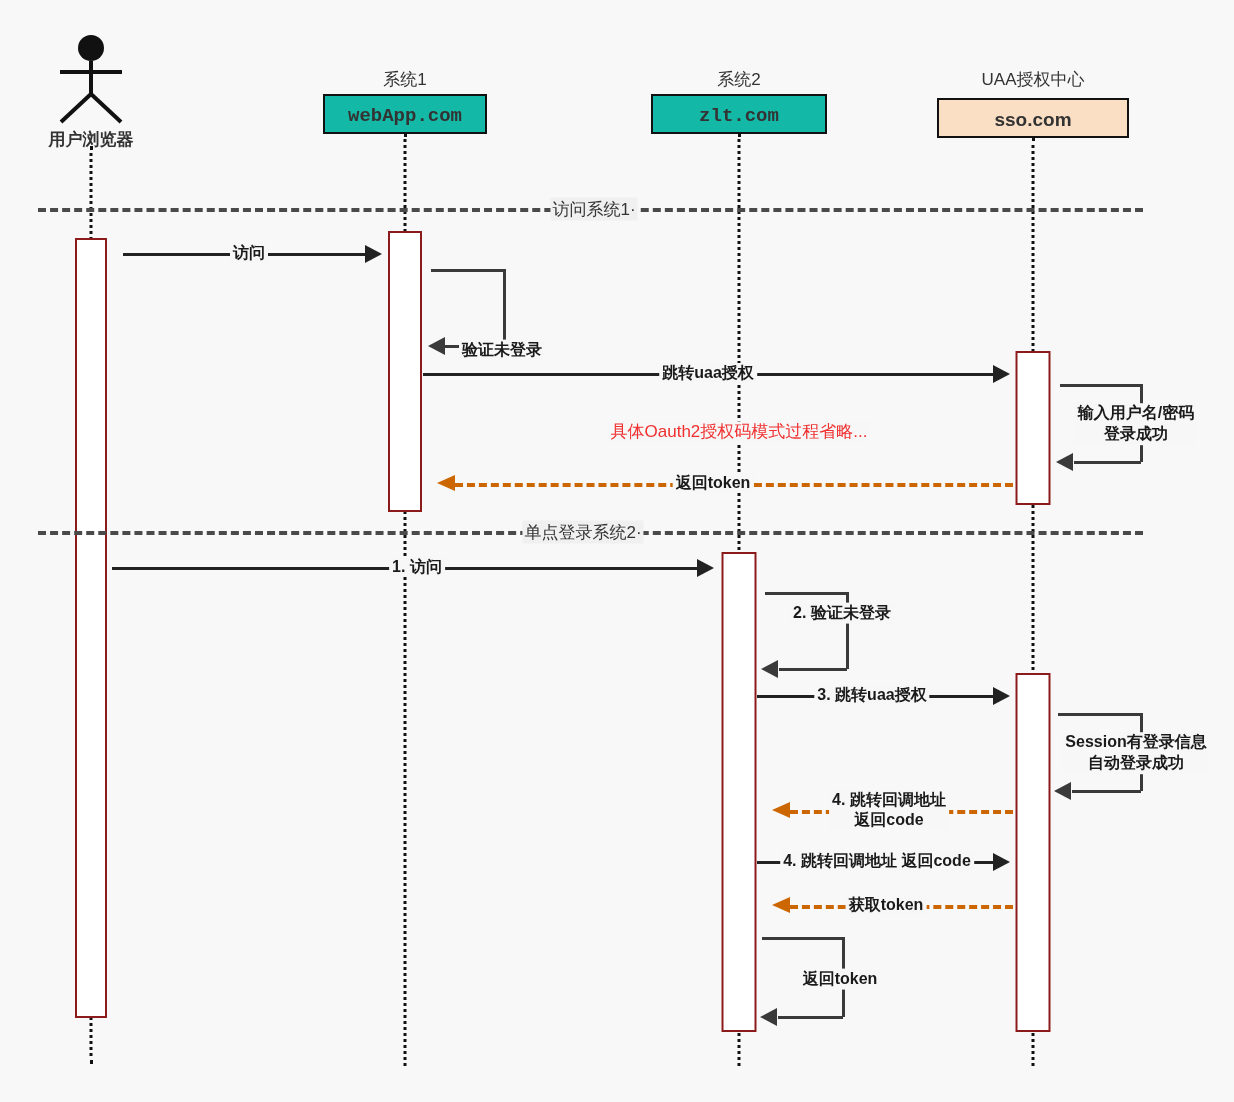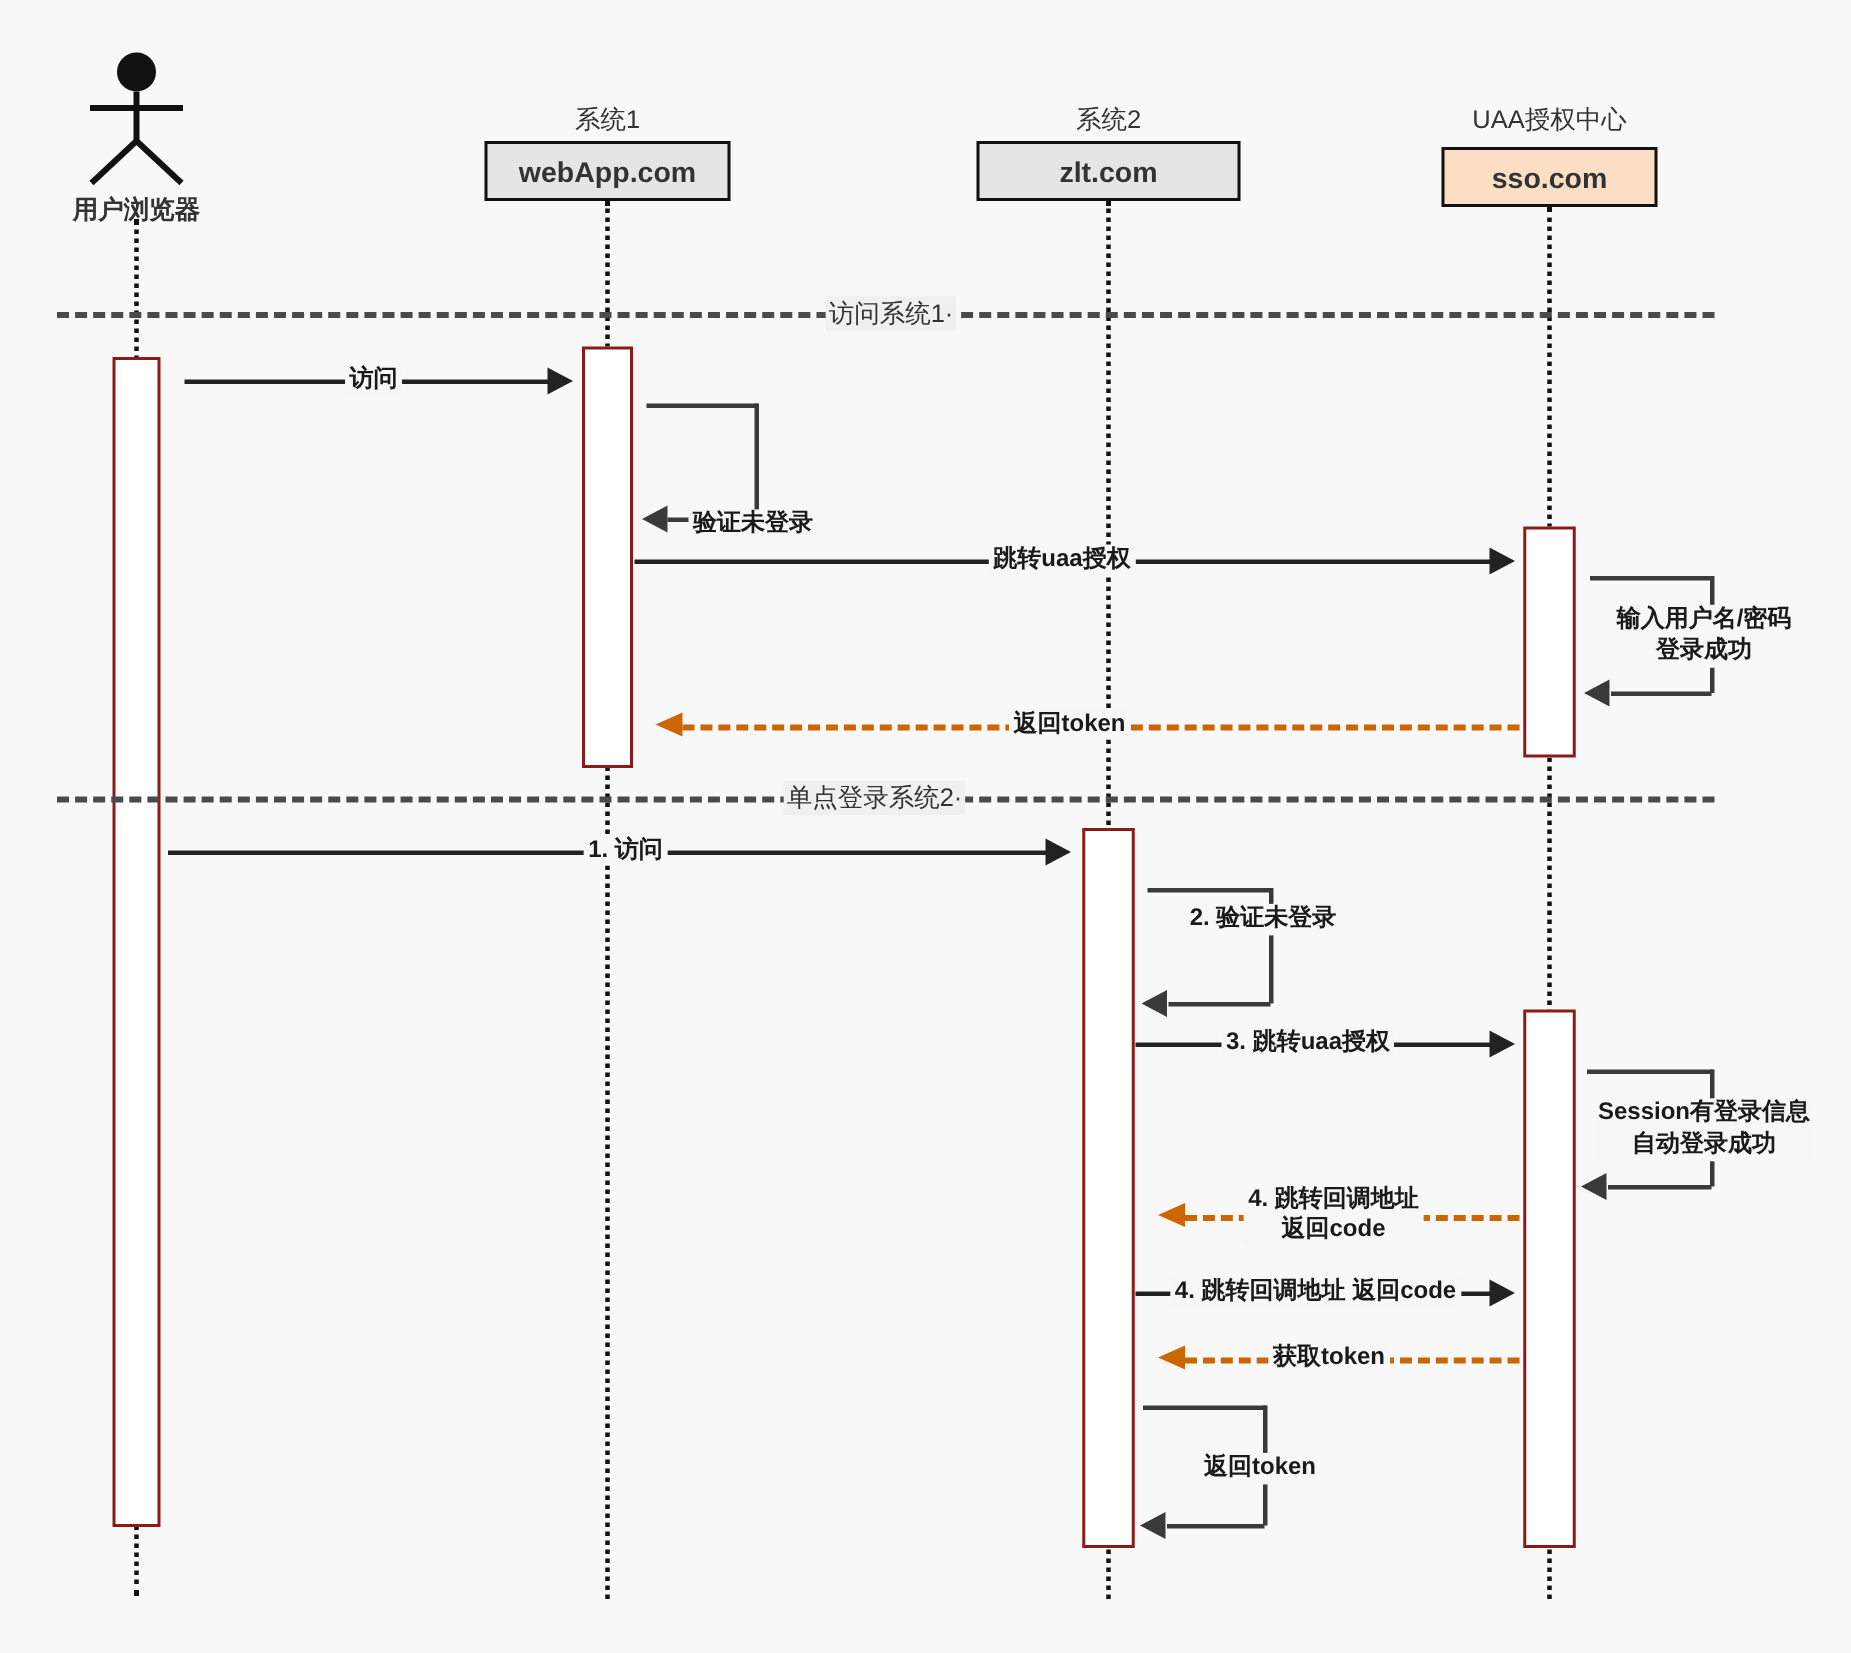--- a/index.html
+++ b/index.html
@@ -23,21 +23,21 @@
     position:absolute;
     transform:translateX(-50%);
     border:2.5px solid #111;
     font-size:19px;font-weight:bold;color:#333;
     text-align:center;
     line-height:40px;
     height:40px;
     box-sizing:border-box;
     white-space:nowrap;
   }
-  .p-box.yellow{background:#e5e5e5;}
+  .p-box.yellow{background:#14b8a6;font-family:Liberation Mono, monospace;}
   .p-box.peach{background:#fbdfc4;}
 
   
   .actor{position:absolute;transform:translateX(-50%);}
   .actor-label{
     position:absolute;transform:translateX(-50%);
     font-size:17px;font-weight:bold;color:#333;white-space:nowrap;
   }
 
   
@@ -143,21 +143,21 @@
   </div>
   <div class="actor-label" style="left:91px;top:128px;">用户浏览器</div>
 
   <div class="p-title" style="left:405px;top:68px;">系统1</div>
   <div class="p-box yellow" style="left:405px;top:94px;width:164px;">webApp.com</div>
 
   <div class="p-title" style="left:739px;top:68px;">系统2</div>
   <div class="p-box yellow" style="left:739px;top:94px;width:176px;">zlt.com</div>
 
   <div class="p-title" style="left:1033px;top:68px;">UAA授权中心</div>
-  <div class="p-box peach" style="left:1033px;top:98px;width:144px;">sso.com</div>
+  <div class="p-box peach" style="left:1033px;top:98px;width:192px;">sso.com</div>
 
   <div class="lifeline" style="left:91px;top:146px;height:918px;"></div>
   <div class="lifeline" style="left:405px;top:134px;height:932px;"></div>
   <div class="lifeline" style="left:739px;top:134px;height:932px;"></div>
   <div class="lifeline" style="left:1033px;top:138px;height:928px;"></div>
 
   <div class="activation" style="left:91px;top:238px;width:32px;height:780px;"></div>
   <div class="activation" style="left:405px;top:231px;width:34px;height:281px;"></div>
   <div class="activation" style="left:1033px;top:351px;width:35px;height:154px;"></div>
   <div class="activation" style="left:739px;top:552px;width:35px;height:480px;"></div>
@@ -173,20 +173,21 @@
   <div class="self-h" style="left:431px;top:269px;width:74px;"></div>
   <div class="self-v" style="left:503px;top:269px;height:77px;"></div>
   <div class="self-h" style="left:445px;top:345px;width:60px;"></div>
   <div class="arrowhead left" style="left:428px;top:337px;border-right-color:#3a3a3a;"></div>
   <div class="self-label" style="left:502px;top:307px;margin-top:43px;">验证未登录</div>
 
   <div class="msg-line" style="left:423px;top:373px;width:573px;"></div>
   <div class="arrowhead right" style="left:993px;top:365px;"></div>
   <div class="msg-label" style="left:708px;top:373px;">跳转uaa授权</div>
 
+  <div class="msg-label note" style="left:739px;top:432px;">具体Oauth2授权码模式过程省略...</div>
 
   <div class="self-h" style="left:1060px;top:384px;width:82px;"></div>
   <div class="self-v" style="left:1140px;top:384px;height:78px;"></div>
   <div class="self-h" style="left:1074px;top:461px;width:67px;"></div>
   <div class="arrowhead left" style="left:1056px;top:453px;border-right-color:#3a3a3a;"></div>
   <div class="self-label" style="left:1136px;top:424px;">
     <span>输入用户名/密码</span><br>
     <span>登录成功</span>
   </div>
 

